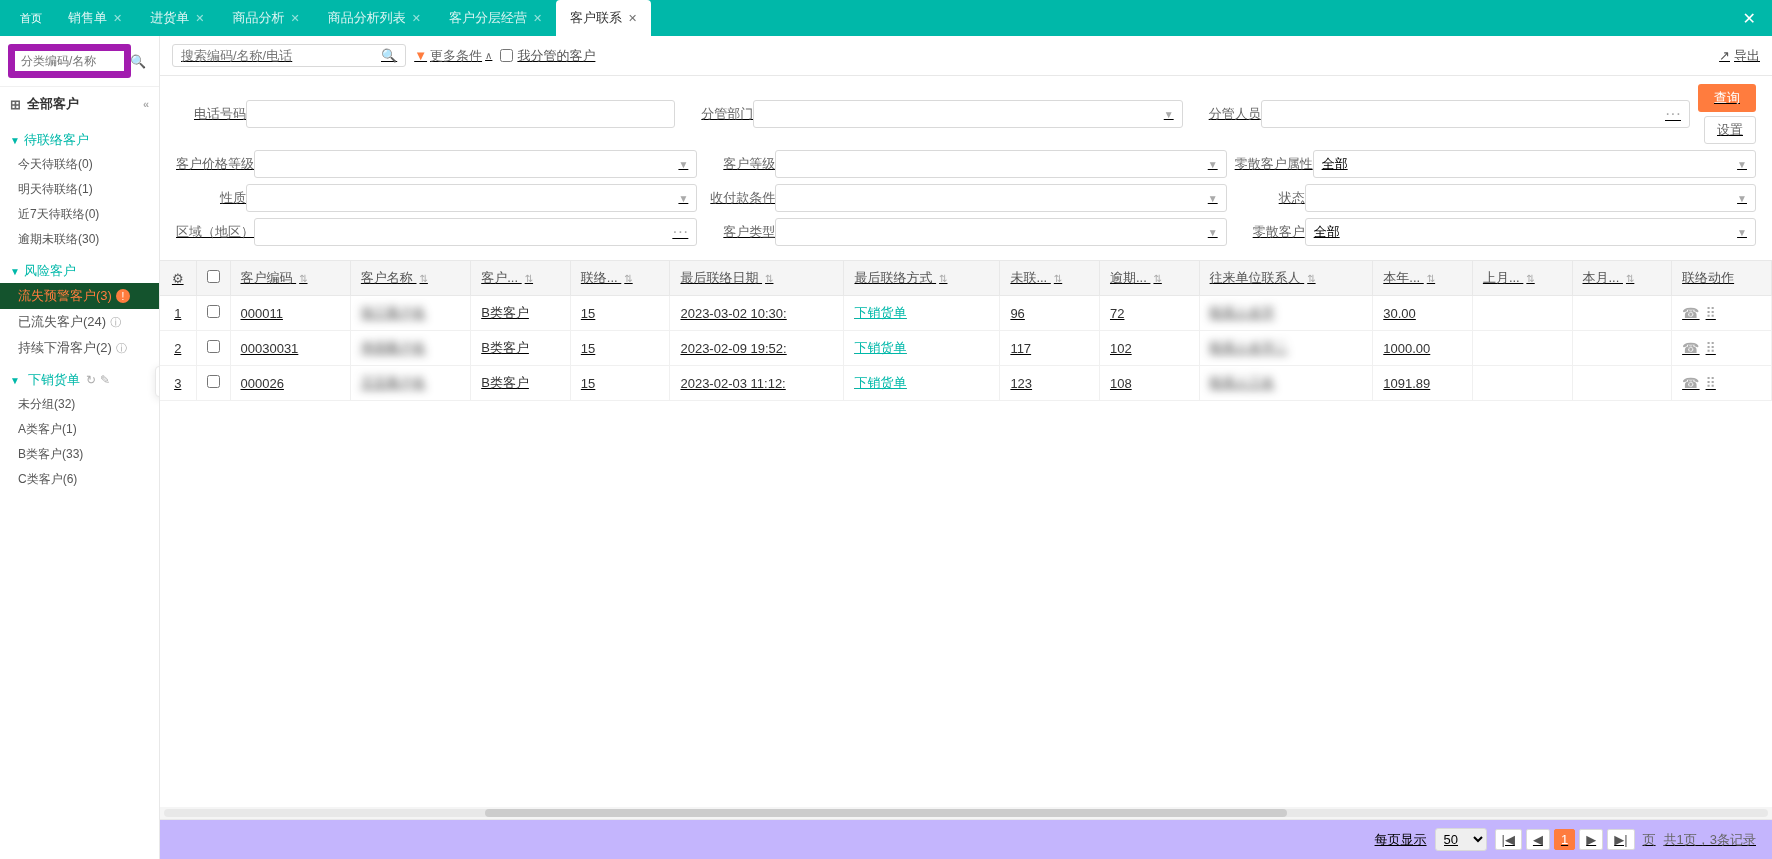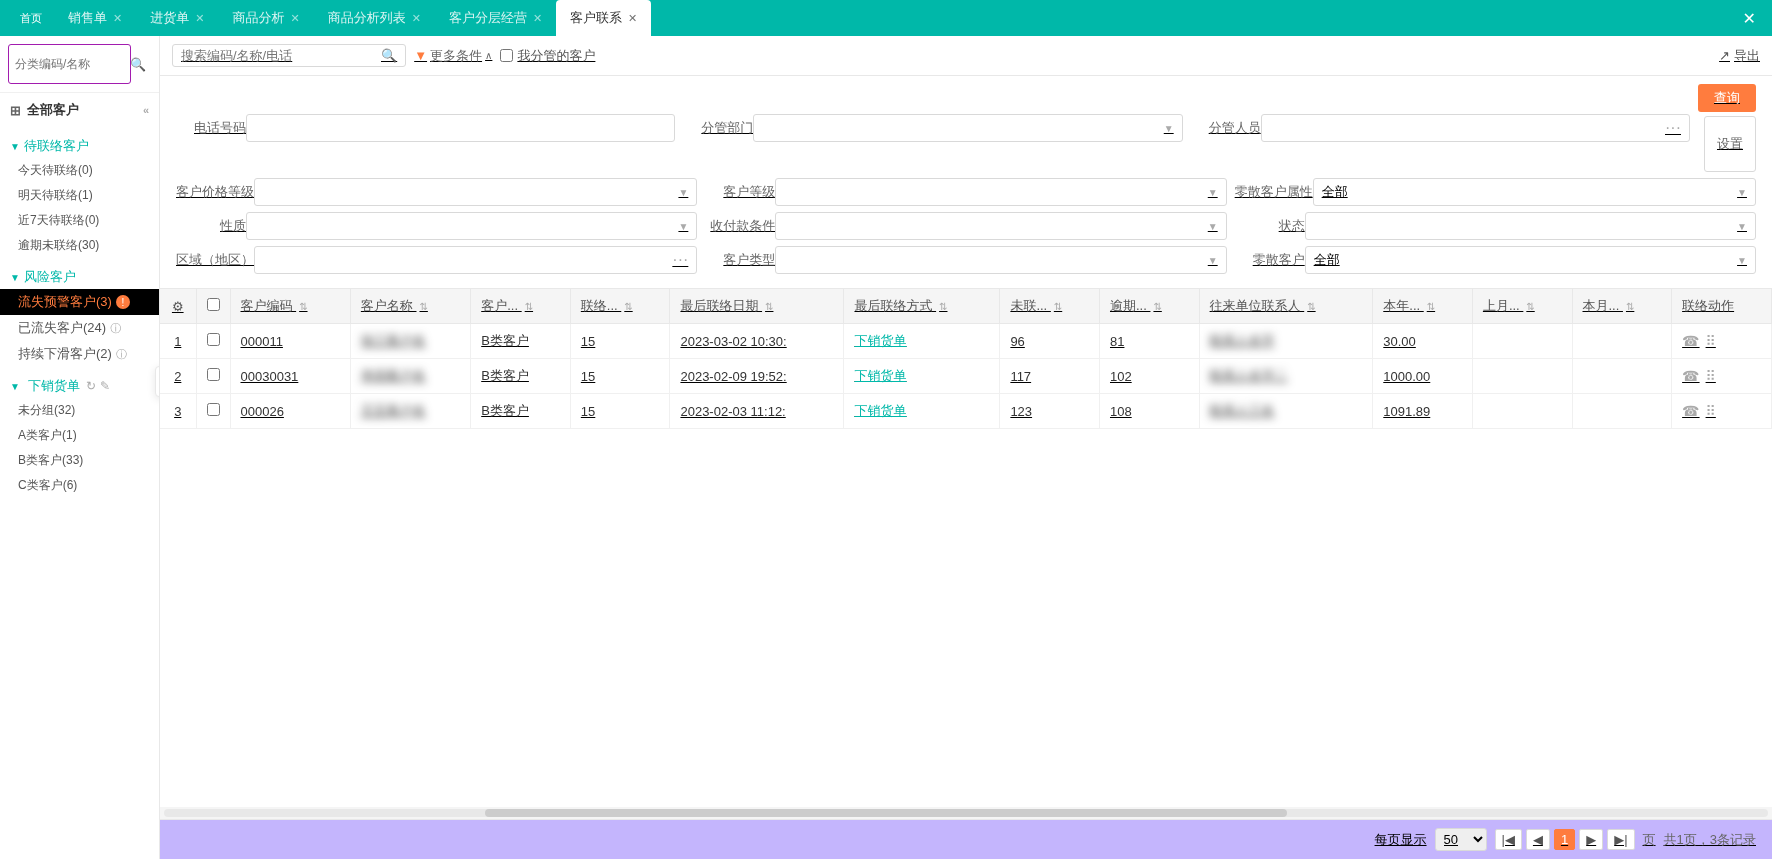--- a/index.html
+++ b/index.html
@@ -66,23 +66,23 @@
       overflow-y: auto;
       flex-shrink: 0;
     }
     .sidebar-search {
       display: flex;
       align-items: center;
       padding: 8px;
       border-bottom: 1px solid #f0f0f0;
     }
     .sidebar-search input {
-      border: 1px solid #a21caf;
+      border: 7px solid #a21caf;
       border-radius: 3px;
-      padding: 12px 6px;
+      padding: 3px 6px;
       font-size: 12px;
       width: 100%;
       outline: none;
     }
     .sidebar-search .search-icon { margin-right: 4px; color: #aaa; }
 
     .sidebar-header {
       display: flex;
       align-items: center;
       padding: 8px 10px;
@@ -103,21 +103,21 @@
     }
     .sidebar-group-title .arrow { margin-right: 4px; font-size: 10px; }
 
     .sidebar-item {
       padding: 4px 10px 4px 18px;
       color: #555;
       cursor: pointer;
       font-size: 12px;
       white-space: nowrap;
     }
-    .sidebar-item.active { color: #ff7c3e; background: #000000; }
+    .sidebar-item.active { color: #ff7c3e; background: #14532d; }
 
     .sidebar-group-section {
       margin-top: 4px;
     }
 
     .tooltip-bubble {
       position: absolute;
       background: white;
       border: 1px solid #e8e8e8;
       border-radius: 4px;
@@ -248,21 +248,21 @@
       border-radius: 3px;
       padding: 5px 16px;
       cursor: pointer;
       font-size: 13px;
     }
     .settings-btn {
       background: white;
       color: #666;
       border: 1px solid #d9d9d9;
       border-radius: 3px;
-      padding: 18px 12px;
+      padding: 4px 12px;
       cursor: pointer;
       font-size: 13px;
     }
     .btn-group-right {
       display: flex;
       flex-direction: column;
       gap: 4px;
       align-items: flex-end;
     }
 
@@ -603,21 +603,21 @@
           <tr>
             <td style="text-align:center;">1</td>
             <td><input type="checkbox" style=""></td>
             <td>000011</td>
             <td><span class="blurred-text">张三客户名</span></td>
             <td>B类客户</td>
             <td>15</td>
             <td>2023-03-02 10:30:</td>
             <td><span class="link-text">下销货单</span></td>
             <td>96</td>
-            <td>81</td>
+            <td>72</td>
             <td><span class="blurred-text">联系人名字</span></td>
             <td>30.00</td>
             <td></td>
             <td></td>
             <td>
               <div class="action-icons">
                 <span class="action-icon">☎</span>
                 <span class="action-icon">⠿</span>
               </div>
             </td>

